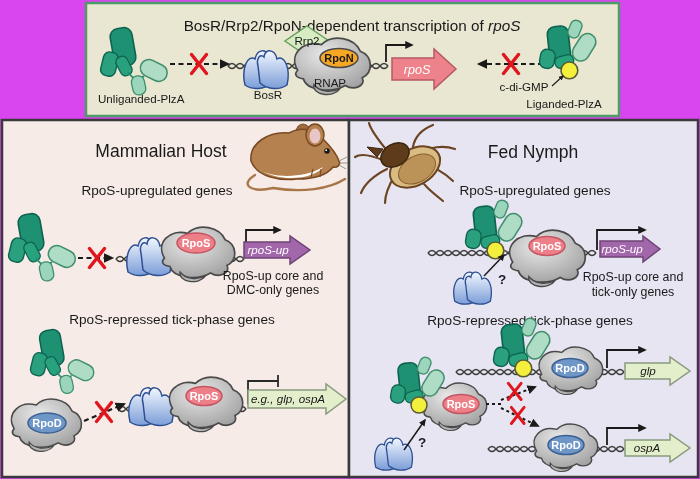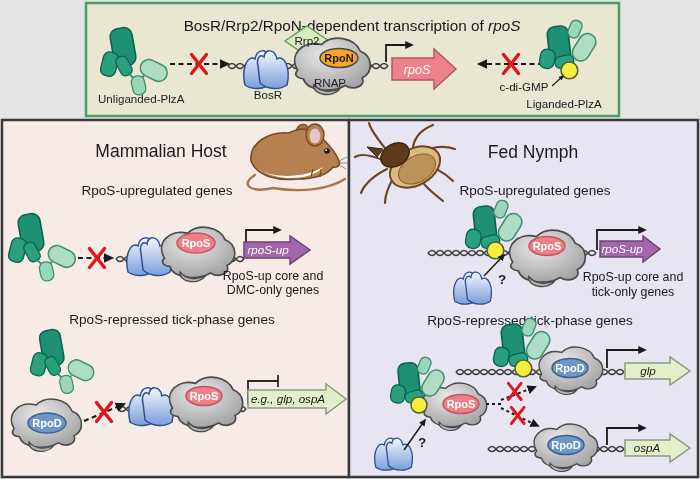--- a/index.html
+++ b/index.html
@@ -1,16 +1,16 @@
 <!DOCTYPE html>
 <html><head>
 <meta charset="utf-8">
 <style>
   html,body{margin:0;padding:0;background:#ffffff;}
-  .stage{position:relative;width:700px;height:479px;background:#e5e5e5;overflow:hidden;
+  .stage{position:relative;width:700px;height:479px;background:#d946ef;overflow:hidden;
          font-family:"Liberation Sans", sans-serif;}
   svg text{font-family:"Liberation Sans", sans-serif;fill:#1a1a1a;}
   .ts-title{font-size:15.3px;}
   .ts-panel{font-size:17.5px;}
   .ts-head{font-size:13.6px;}
   .ts-cap{font-size:12.4px;}
   .ts-lab{font-size:11.6px;}
   .ts-oval{font-size:11px;font-weight:bold;}
   .ts-gene{font-size:12.6px;}
   .ts-gene2{font-size:11.6px;}

